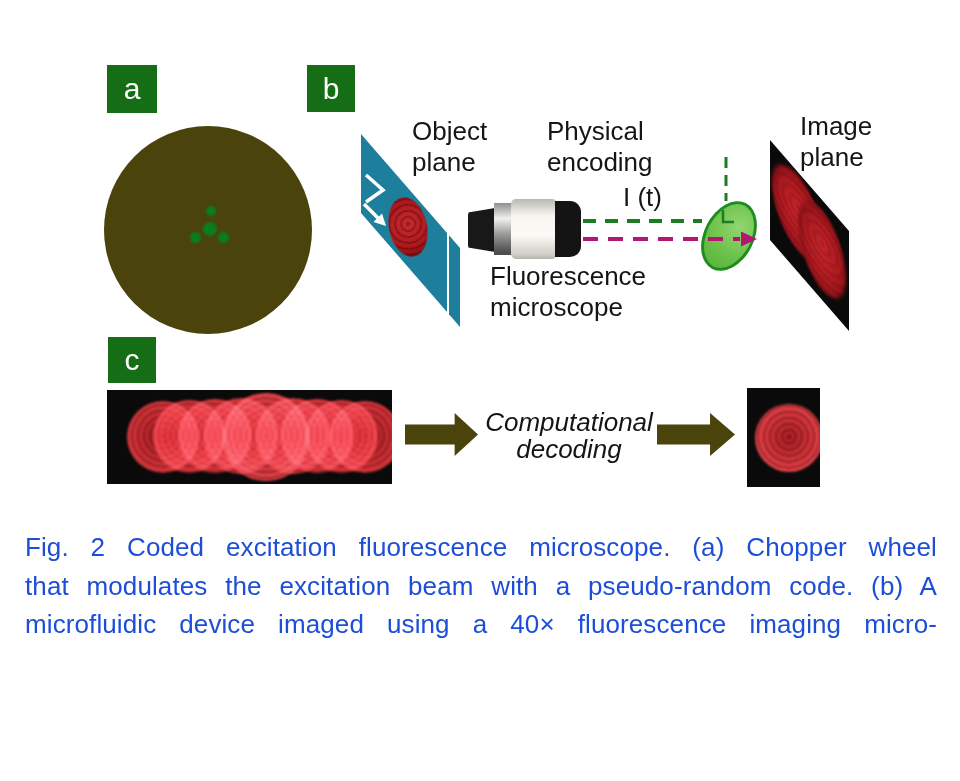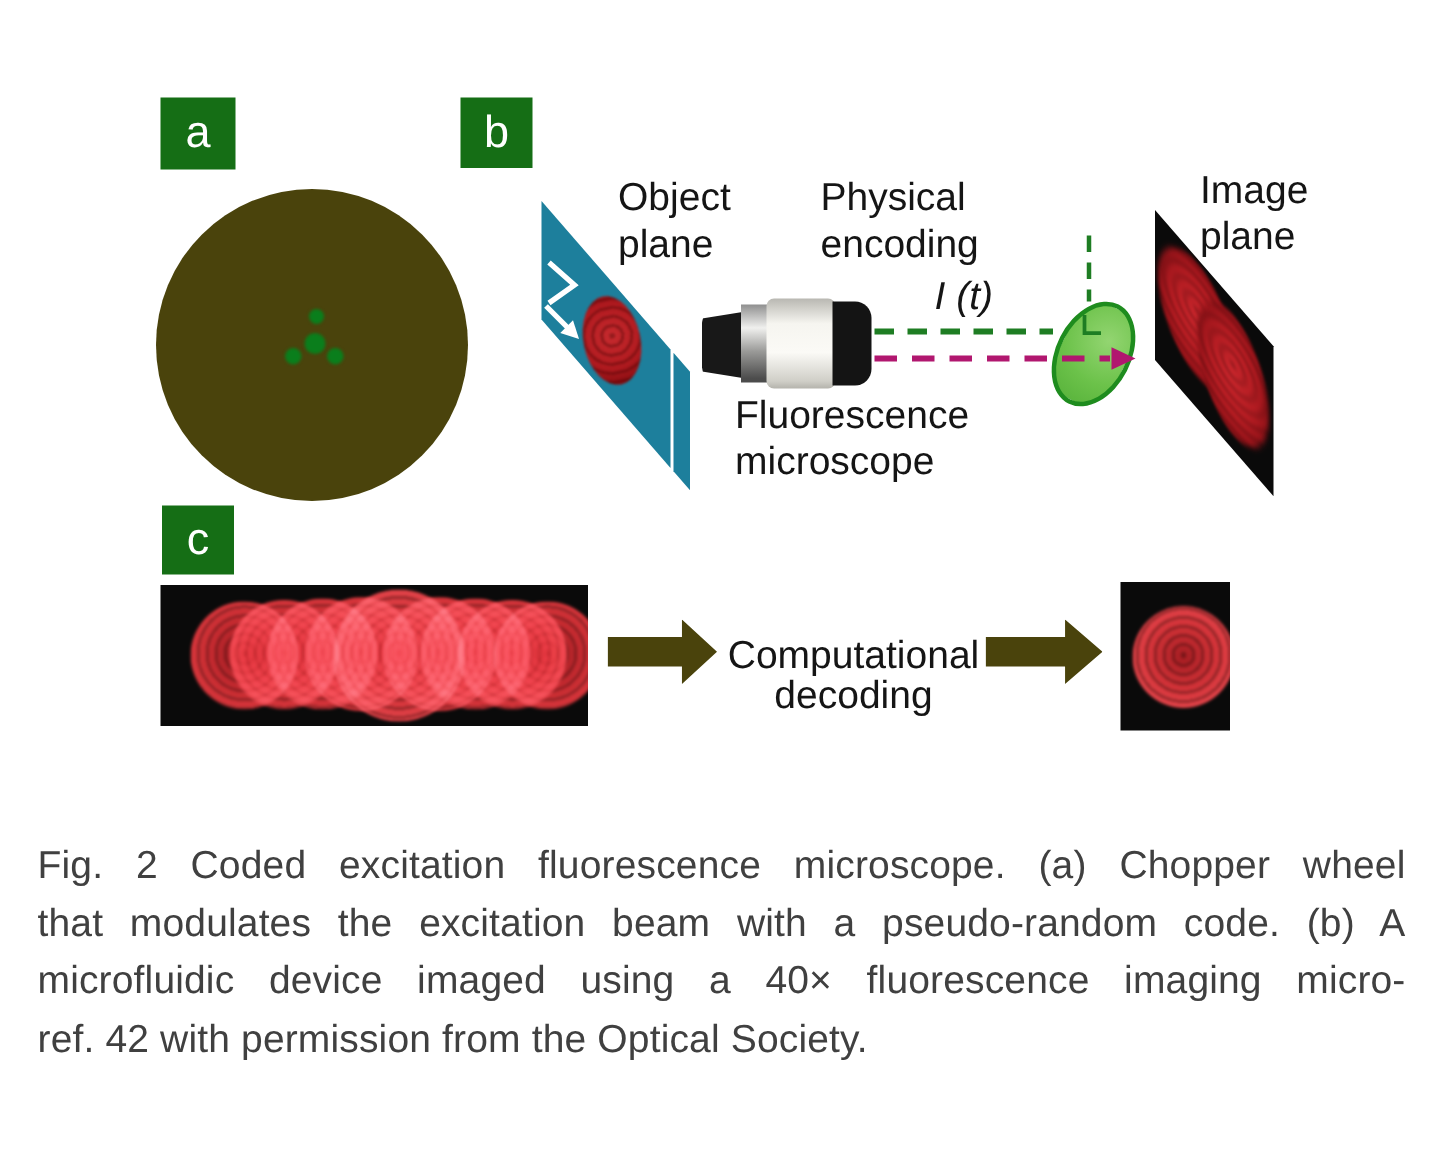--- a/index.html
+++ b/index.html
@@ -10,21 +10,21 @@
   
   .plabel{display:flex;align-items:center;justify-content:center;
           color:#ffffff;font-size:30px;font-weight:400;}
 
   
   .wheel{border-radius:50%;}
   .dot{border-radius:50%;filter:blur(1.2px);}
 
   
   .dlabel{font-size:26px;line-height:31px;color:#151515;white-space:pre-line;}
-  .italic{font-style:italic;}
+  .italic{}
 
   
   .chip{transform:skewY(49deg);transform-origin:0 0;}
   .chip-face{position:absolute;left:0;top:0;width:86px;height:79px;}
   .chip-strip{position:absolute;left:88px;top:0;width:11px;height:79px;}
 
   
   .cell{border-radius:50%;transform:rotate(-12deg);filter:blur(.6px);
         background:
           repeating-radial-gradient(circle at 52% 45%, rgba(60,0,0,.35) 0 2px, rgba(0,0,0,0) 2px 6px),
@@ -144,29 +144,28 @@
     <div class="cblob" style="left:96px;top:8px;width:76px;height:76px;"></div>
     <div class="cblob big" style="left:115px;top:3px;width:88px;height:88px;"></div>
     <div class="cblob" style="left:148px;top:8px;width:76px;height:76px;"></div>
     <div class="cblob" style="left:173px;top:9px;width:74px;height:74px;"></div>
     <div class="cblob" style="left:198px;top:10px;width:73px;height:73px;"></div>
     <div class="cblob" style="left:222px;top:11px;width:72px;height:72px;"></div>
   </div>
 
   <div class="abs olive-arrow" style="left: 405px; top: 413px; width: 73px; height: 43px; background-color: rgb(74, 67, 12);"></div>
 
-  <div class="abs cdec" style="left:469px;top:423px;width:200px;">Computational
+  <div class="abs cdec" style="left:469px;top:409px;width:200px;font-style:italic;">Computational
 decoding</div>
 
   <div class="abs olive-arrow" style="left: 657px; top: 413px; width: 78px; height: 43px; background-color: rgb(74, 67, 12);"></div>
 
   <div class="abs" style="left: 747px; top: 388px; width: 73px; height: 99px; overflow: hidden; background-color: rgb(10, 10, 10);">
     <div class="cblob big" style="left:8px;top:16px;width:68px;height:68px;"></div>
   </div>
 
-  <div class="abs caption" style="left: 25px; top: 557px; width: 912px; color: #404040;">
+  <div class="abs caption" style="left: 25px; top: 528px; width: 912px; color: #1d4ed8;">
     <div class="cap-line">Fig. 2  Coded excitation fluorescence microscope. (a) Chopper wheel</div>
     <div class="cap-line">that modulates the excitation beam with a pseudo-random code. (b) A</div>
     <div class="cap-line">microfluidic device imaged using a 40× fluorescence imaging micro-</div>
-    <div class="cap-line last">ref. 42 with permission from the Optical Society.</div>
   </div>
 
 </div>
 
 </body></html>

